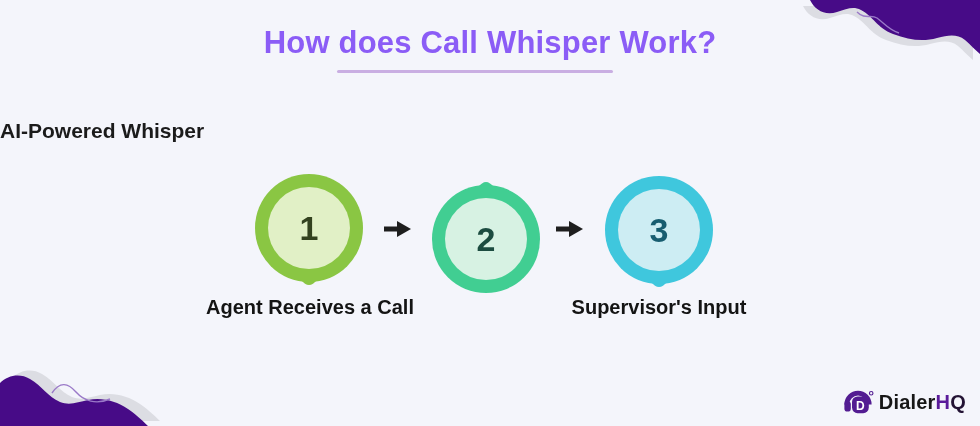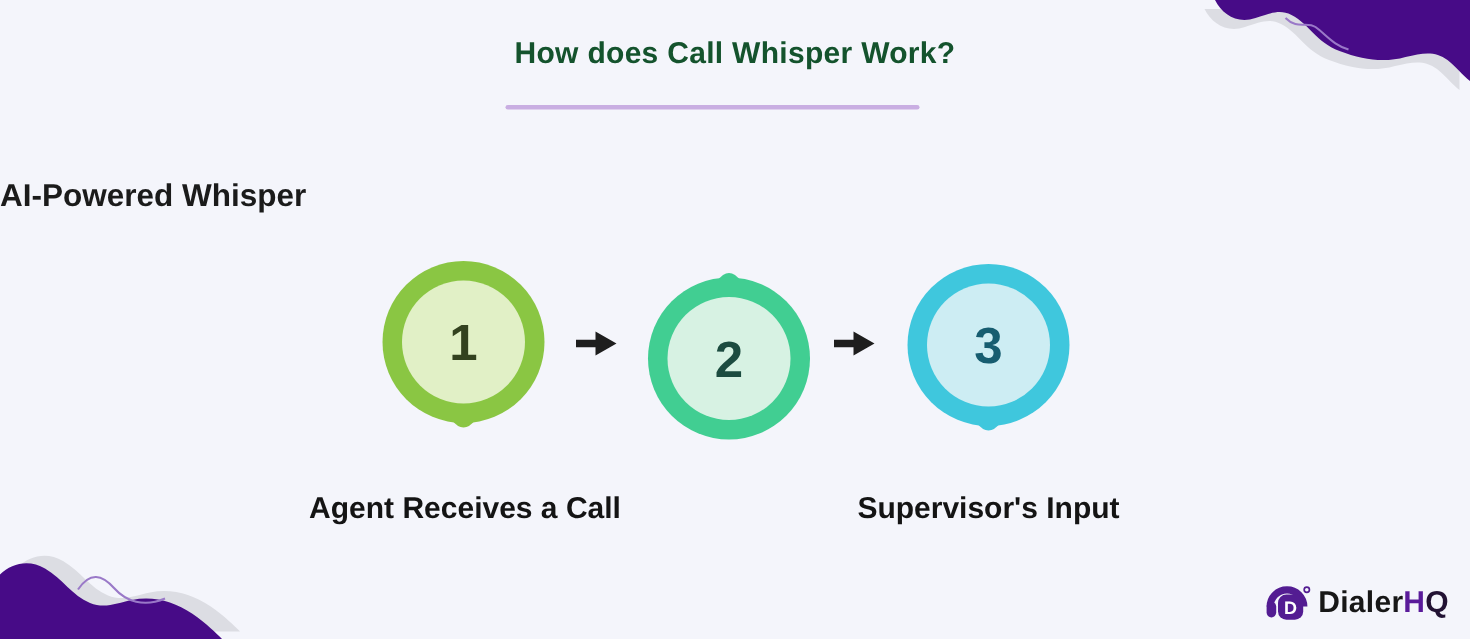--- a/index.html
+++ b/index.html
@@ -4,42 +4,42 @@
 <style>
   * { margin:0; padding:0; box-sizing:border-box; }
   html,body { width:980px; height:426px; }
   body { font-family:"Liberation Sans", sans-serif; }
   .canvas {
     position:relative; width:980px; height:426px;
     background:#f4f5fb; overflow:hidden;
   }
   .title {
     position:absolute; top:25px; left:0; right:0;
-    text-align:center; font-size:20px; font-weight:bold;
-    color:#14532d; letter-spacing:.2px;
+    text-align:center; font-size:31px; font-weight:bold;
+    color:#8b5cf6; letter-spacing:.2px;
   }
   .title-underline {
     position:absolute; top:70px; left:337px; width:276px; height:3px;
     border-radius:2px;
   }
   .subtitle {
     position:absolute; top:119px; left:0; right:12px;
     text-align:left; font-size:21px; font-weight:bold; color:#1b1b1b;
   }
   .marker { position:absolute; width:112px; height:132px; }
   .marker svg { display:block; width:100%; height:100%; overflow:visible; }
   .marker text { font-family:"Liberation Sans", sans-serif; font-weight:bold; font-size:34px; }
   #marker-1 { left:253px; top:172px; }
   #marker-2 { left:430px; top:164px; }
   #marker-3 { left:603px; top:174px; }
   .flow-arrow { position:absolute; width:28px; height:18px; }
   #arrow-1 { left:384px; top:220px; }
   #arrow-2 { left:556px; top:220px; }
   .step-label {
-    position:absolute; top:328px; width:300px; text-align:center;
+    position:absolute; top:296px; width:300px; text-align:center;
     font-size:20px; font-weight:bold; color:#141414;
   }
   #label-step-1 { left:160px; }
   #label-step-3 { left:509px; }
   .logo {
     position:absolute; right:14px; bottom:8px;
     display:flex; align-items:center; gap:5px;
   }
   .logo-text { font-size:20px; font-weight:bold; letter-spacing:.2px; }
   .logo-text .part-dialer { color:#171717;margin-top:22px; }

